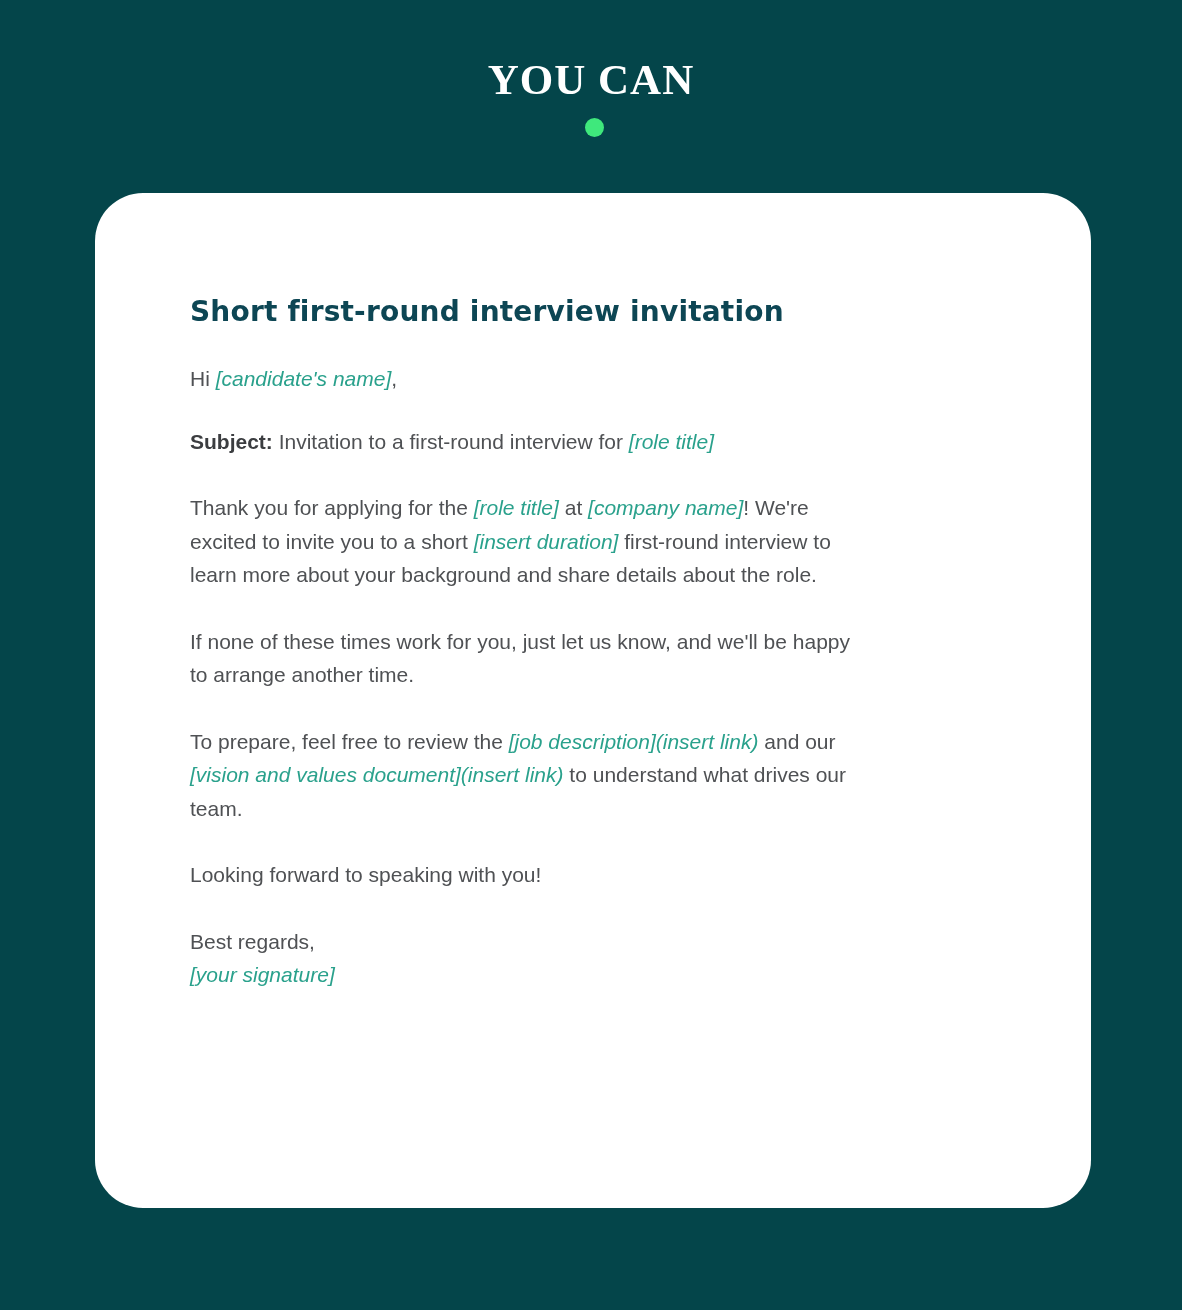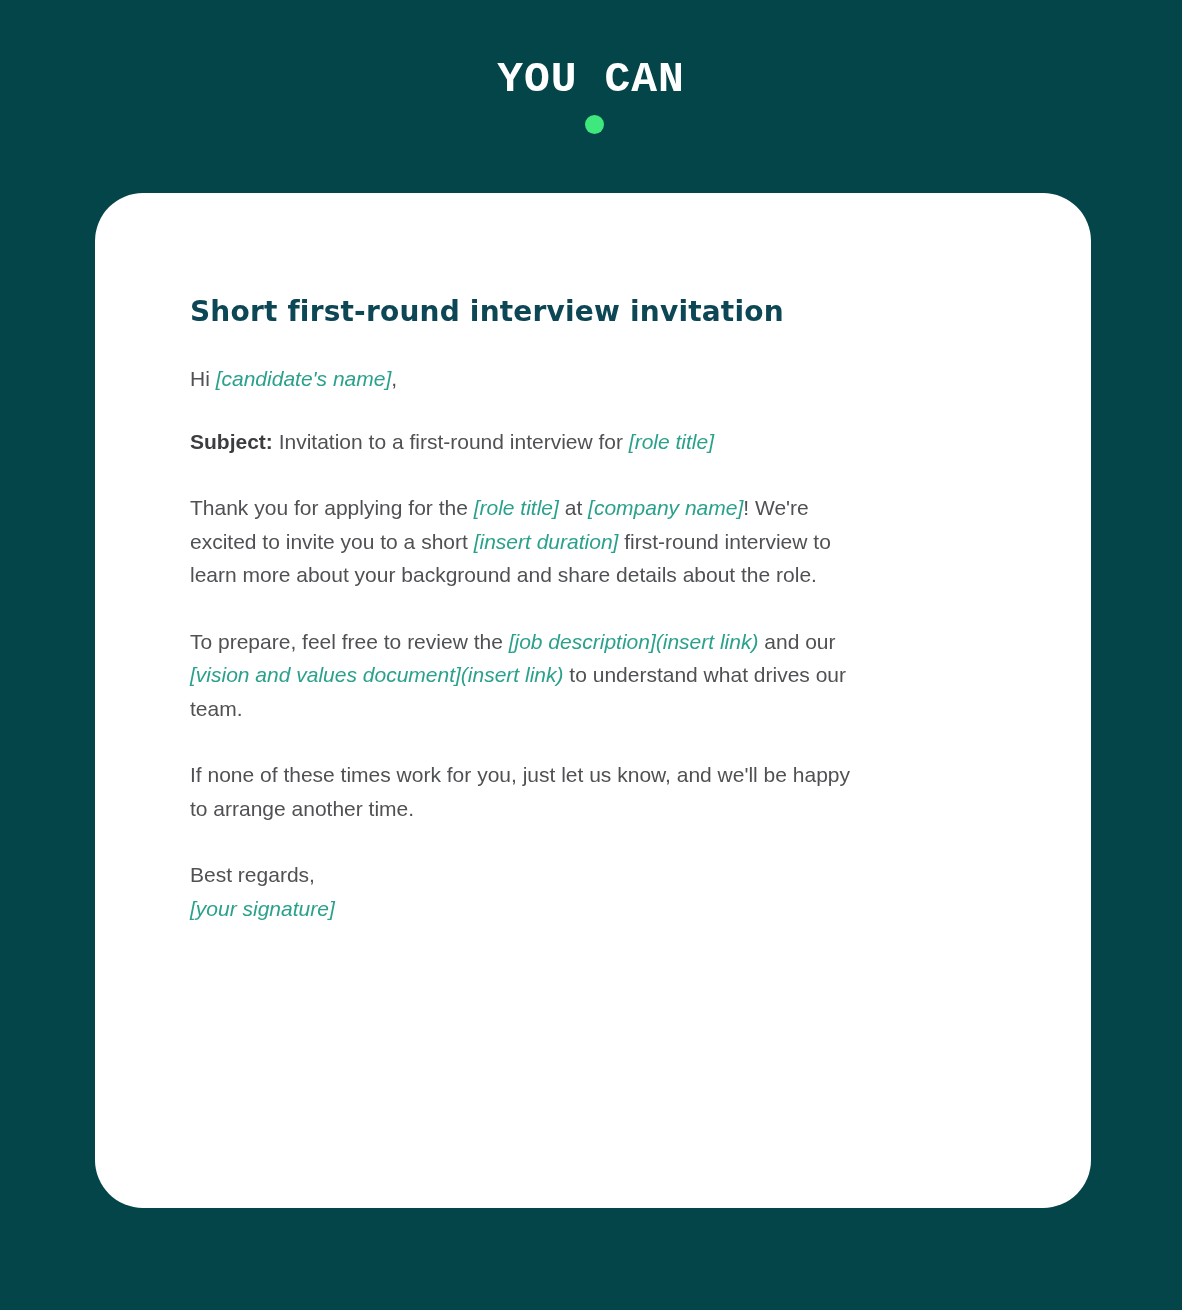--- a/index.html
+++ b/index.html
@@ -12,21 +12,21 @@
     position: relative;
     overflow: hidden;
   }
   .logo {
     position: absolute;
     top: 58px;
     left: 0;
     width: 100%;
     text-align: center;
     color: #ffffff;
-    font-family: Liberation Mono, monospace;
+    font-family: Liberation Serif, serif;
     font-weight: 800;
     font-size: 43px;
     line-height: 43px;
     letter-spacing: 1px;
     user-select: none;
   }
   .logo-dot {
     display: inline-block;
     width: 19px;
     height: 19px;
@@ -78,17 +78,18 @@
     <span class="logo-dot"></span>
   </div>
 </div>
 
 <div class="card">
   <h1 class="card-title">Short first-round interview invitation</h1>
   <div class="email-body">
       <p class="para"><span class="seg-n">Hi </span><span class="seg-p">[candidate's name]</span><span class="seg-n">,</span></p>
       <p class="para subject"><span class="seg-b">Subject:</span><span class="seg-n"> Invitation to a first-round interview for </span><span class="seg-p">[role title]</span></p>
       <p class="para"><span class="seg-n">Thank you for applying for the </span><span class="seg-p">[role title]</span><span class="seg-n"> at </span><span class="seg-p">[company name]</span><span class="seg-n">! We're</span><br><span class="seg-n">excited to invite you to a short </span><span class="seg-p">[insert duration]</span><span class="seg-n"> first-round interview to</span><br><span class="seg-n">learn more about your background and share details about the role.</span></p>
+      <p class="para"><span class="seg-n">If none of these times work for you, just let us know, and we'll be happy</span><br><span class="seg-n">to arrange another time.</span></p>
       <p class="para"><span class="seg-n">To prepare, feel free to review the </span><span class="seg-p">[job description](insert link)</span><span class="seg-n"> and our</span><br><span class="seg-p">[vision and values document](insert link)</span><span class="seg-n"> to understand what drives our</span><br><span class="seg-n">team.</span></p>
-      <p class="para"><span class="seg-n">If none of these times work for you, just let us know, and we'll be happy</span><br><span class="seg-n">to arrange another time.</span></p>
+      <p class="para"><span class="seg-n">Looking forward to speaking with you!</span></p>
       <p class="para"><span class="seg-n">Best regards,</span><br><span class="seg-p">[your signature]</span></p>
     </div>
 </div>
 
 </body></html>

